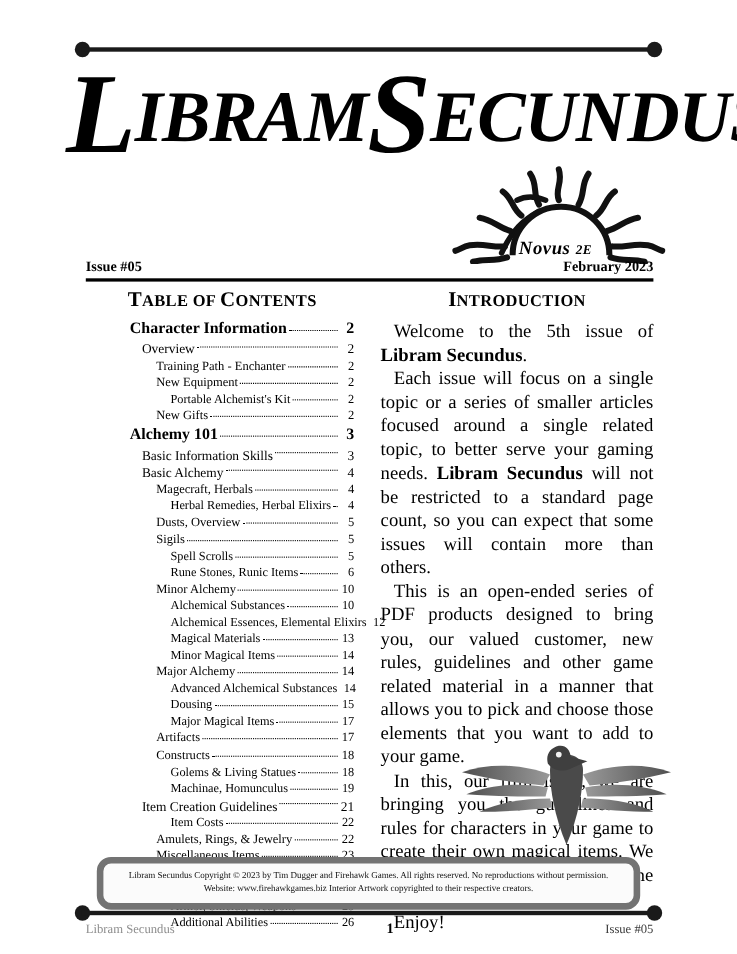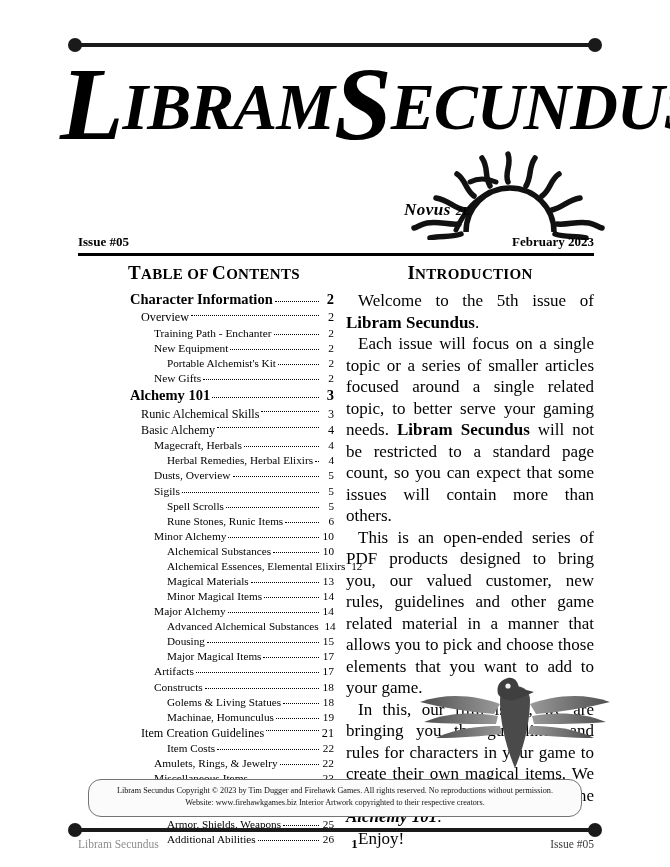--- a/index.html
+++ b/index.html
@@ -82,21 +82,22 @@
     position: absolute;
     left: 404px;
     top: 148px;
     width: 212px;
     height: 92px;
   }
   .sun-badge .novus-label {
     position: absolute;
     left: 0;
     right: 10px;
-    bottom: 20px;
+    bottom: 4px;
+    text-align: center;
     font-family: "Liberation Serif", serif;
     font-style: italic;
     font-weight: bold;
     font-size: 17px;
     letter-spacing: 0.5px;
   }
   .sun-badge .novus-label .sc { font-size: 12px; }
 
   
   .issue-line {
@@ -123,21 +124,21 @@
   
   .columns {
     position: absolute;
     left: 78px;
     top: 262px;
     width: 516px;
     height: 505px;
   }
   .col-left {
     position: absolute;
-    left: 16px;
+    left: 4px;
     top: 0;
     width: 240px;
   }
   .col-right {
     position: absolute;
     left: 268px;
     top: 0;
     width: 248px;
   }
 
@@ -216,21 +217,21 @@
     height: 104px;
   }
 
   
   .copy-box {
     position: absolute;
     left: 88px;
     top: 779px;
     width: 494px;
     box-sizing: border-box;
-    border: 1px solid #737373;
+    border: 6px solid #737373;
     border-radius: 13px;
     padding: 5px 14px 6px 14px;
     background: #fbfbfb;
   }
   .copy-box div {
     font-family: "Liberation Serif", serif;
     font-size: 8.2px;
     line-height: 1.52;
     text-align: center;
     color: #111;
@@ -340,21 +341,21 @@
             <span class="t-label">New Gifts</span>
             <span class="t-dots"></span>
             <span class="t-page">2</span>
           </li>
           <li class="lvl0">
             <span class="t-label">Alchemy 101</span>
             <span class="t-dots"></span>
             <span class="t-page">3</span>
           </li>
           <li class="lvl1">
-            <span class="t-label">Runic Alchemical Skills</span>
+            <span class="t-label">Basic Information Skills</span>
             <span class="t-dots"></span>
             <span class="t-page">3</span>
           </li>
           <li class="lvl1">
             <span class="t-label">Basic Alchemy</span>
             <span class="t-dots"></span>
             <span class="t-page">4</span>
           </li>
           <li class="lvl2">
             <span class="t-label">Magecraft, Herbals</span>

